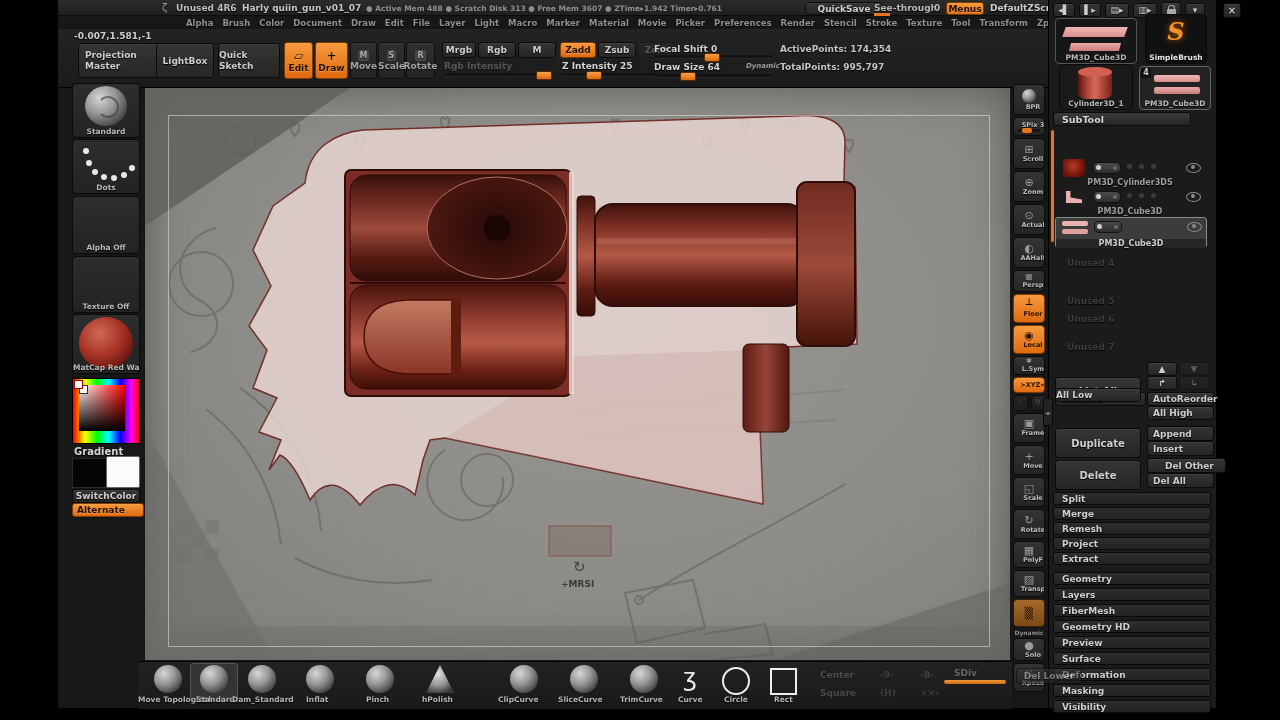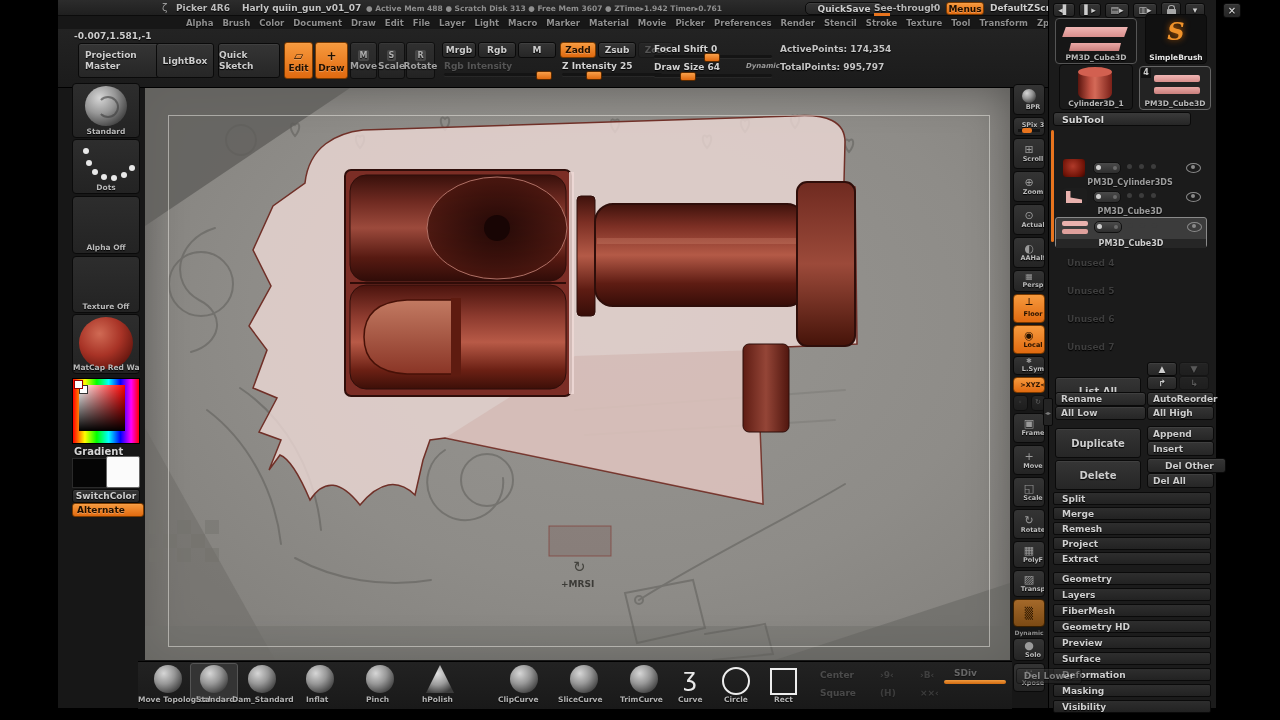--- a/index.html
+++ b/index.html
@@ -56,21 +56,21 @@
   .lock:before{content:"";position:absolute;left:1px;top:-4px;width:5px;height:4px;border:1.5px solid #a8a8a8;border-bottom:none;border-radius:3px 3px 0 0;}
 </style>
 </head>
 <body>
 
 <div class="stage">
 <div class="app">
 
   <div class="b titlebar">
     <span class="b" style="left:104px;top:2px;font-size:10px;color:#9a9a9a;">ζ</span>
-    <span class="b tx" style="left:118px;top:3px;color:#bdbdbd;">Picker 4R6</span>
+    <span class="b tx" style="left:118px;top:3px;color:#bdbdbd;">Unused 4R6</span>
     <span class="b tx" style="left:184px;top:3px;color:#c6c6c6;">Harly quiin_gun_v01_07</span>
     <span class="b" style="left:308px;top:4px;font-size:7.5px;font-weight:bold;color:#8f8f8f;white-space:nowrap;">● Active Mem 488 ● Scratch Disk 313 ● Free Mem 3607 ● ZTime▸1.942  Timer▸0.761</span>
     <div class="b btn" style="left:747px;top:2px;width:76px;height:11px;border-radius:5px;">QuickSave</div>
     <span class="b tx" style="left:816px;top:3px;">See-through</span>
     <span class="b tx" style="left:876px;top:3px;">0</span>
     <div class="b" style="left:816px;top:13px;width:16px;height:3px;background:#e8741e;"></div>
     <div class="b btn orange" style="left:888px;top:2px;width:36px;height:11px;">Menus</div>
     <span class="b tx" style="left:932px;top:3px;color:#cfcfcf;">DefaultZScript</span>
   </div>
 
@@ -458,32 +458,32 @@
         <div style="position:absolute;left:0;top:1px;width:26px;height:5px;background:#e9b2ae;border-radius:2px;"></div>
         <div style="position:absolute;left:0;top:9px;width:26px;height:5px;background:#dfa09c;border-radius:2px;"></div>
       </div>
       <div class="pill"></div>
       <div class="dot3" style="left:72px;"></div>
           <div class="eye"></div>
       <div class="nm" style="background:#262626;color:#cfcfcf;">PM3D_Cube3D</div>
     </div>
 
     <div class="b tx" style="left:18px;top:258px;color:#3d3d3d;">Unused 4</div>
-    <div class="b tx" style="left:18px;top:286px;color:#3d3d3d;">Unused 5</div>
+    <div class="b tx" style="left:18px;top:296px;color:#3d3d3d;">Unused 5</div>
     <div class="b tx" style="left:18px;top:314px;color:#3d3d3d;">Unused 6</div>
     <div class="b tx" style="left:18px;top:342px;color:#3d3d3d;">Unused 7</div>
 
     <div class="b btn" style="left:6px;top:362px;width:84px;height:26px;font-size:10px;margin-top:15px;">List All</div>
     <div class="b btn" style="left:98px;top:362px;width:28px;height:12px;">▲</div>
     <div class="b btn" style="left:130px;top:362px;width:28px;height:12px;opacity:.35;">▼</div>
     <div class="b btn" style="left:98px;top:376px;width:28px;height:12px;">↱</div>
     <div class="b btn" style="left:130px;top:376px;width:28px;height:12px;opacity:.35;">↳</div>
     <div class="b btn" style="left:6px;top:392px;width:84px;height:12px;justify-content:flex-start;padding-left:5px;">Rename</div>
     <div class="b btn" style="left:98px;top:392px;width:60px;height:12px;justify-content:flex-start;padding-left:5px;">AutoReorder</div>
-    <div class="b btn" style="left:6px;top:406px;width:84px;height:12px;justify-content:flex-start;padding-left:5px;">All Low</div>
+    <div class="b btn" style="left:6px;top:388px;width:84px;height:12px;justify-content:flex-start;">All Low</div>
     <div class="b btn" style="left:98px;top:406px;width:60px;height:12px;justify-content:flex-start;padding-left:5px;">All High</div>
 
     <div class="b btn" style="left:6px;top:428px;width:84px;height:28px;font-size:10px;">Duplicate</div>
     <div class="b btn" style="left:98px;top:426px;width:60px;height:13px;justify-content:flex-start;padding-left:5px;">Append</div>
     <div class="b btn" style="left:98px;top:441px;width:60px;height:13px;justify-content:flex-start;padding-left:5px;">Insert</div>
     <div class="b btn" style="left:6px;top:460px;width:84px;height:28px;font-size:10px;">Delete</div>
     <div class="b btn" style="left:98px;top:458px;width:60px;height:13px;justify-content:flex-start;padding-left:17px;">Del Other</div>
     <div class="b btn" style="left:98px;top:473px;width:60px;height:13px;justify-content:flex-start;padding-left:5px;">Del All</div>
 
     <div class="secbar" style="top:492px;">Split</div>

